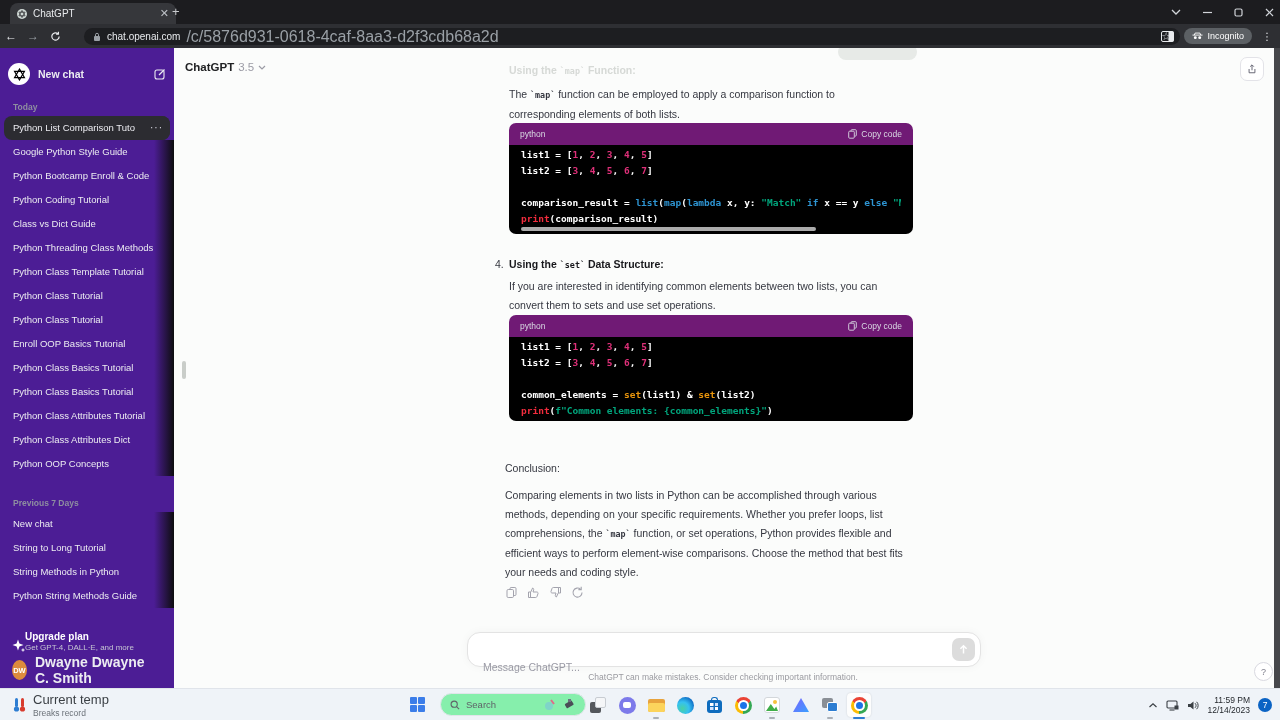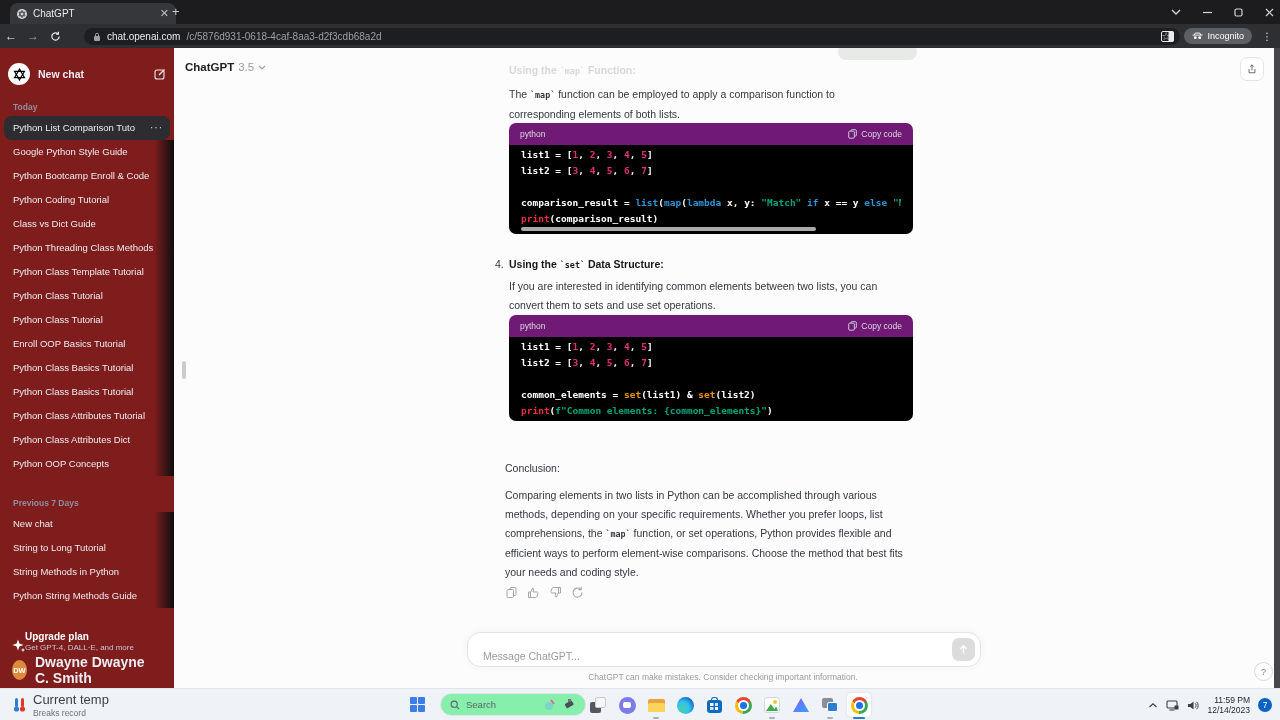--- a/index.html
+++ b/index.html
@@ -14,28 +14,28 @@
   .tab-title{color:#e8eaed;font-size:10px;flex:1;}
   .tab-close{color:#bdc1c6;font-size:11px;line-height:11px;cursor:default}
   .newtab{position:absolute;left:172px;top:4px;color:#c8cacd;font-size:13px;}
   .win-controls{position:absolute;right:6px;top:0;height:24px;display:flex;align-items:center;gap:22px;color:#d2d5da;}
   .toolbar{position:absolute;left:0;top:24px;right:0;height:24px;background:#2e2f33;display:flex;align-items:center;}
   .nav-ic{color:#e8eaed;font-size:12px;width:22px;text-align:center;}
   .nav-ic.dim{color:#9aa0a6}
   .urlbar{position:absolute;left:84px;top:4px;height:17px;width:1078px;background:#1d1e21;border-radius:9px;
     display:flex;align-items:center;padding:0 9px;gap:6px;}
   .url-host{color:#e8eaed;font-size:10px;}
-  .url-path{color:#9aa0a6;font-size:10px;flex:1;white-space:nowrap;overflow:hidden;}
+  .url-path{color:#9aa0a6;font-size:16px;flex:1;white-space:nowrap;overflow:hidden;}
   .url-star{color:#c4c7cc;font-size:11px;}
   .tb-right{position:absolute;right:8px;top:0;height:24px;display:flex;align-items:center;gap:10px;}
   .incog-badge{display:flex;align-items:center;gap:4px;background:#5c6064;border-radius:9px;height:16px;padding:0 8px;color:#fff;font-size:9px;}
   .menu-dots{color:#e8eaed;font-size:10px;letter-spacing:0;}
 
   
-  .sidebar{position:absolute;left:0;top:48px;width:174px;height:640px;background:#7f1d1d;color:#ececf1;overflow:hidden;}
+  .sidebar{position:absolute;left:0;top:48px;width:174px;height:640px;background:#4c1d95;color:#ececf1;overflow:hidden;}
   .newchat-row{position:absolute;left:8px;right:8px;top:10px;height:32px;display:flex;align-items:center;gap:8px;border-radius:8px;}
   .oa-circle{width:22px;height:22px;border-radius:50%;background:#fff;display:flex;align-items:center;justify-content:center;}
   .newchat-label{font-size:10.5px;font-weight:700;flex:1;}
   .sb-sections{position:absolute;left:0;right:0;top:48px;}
   .sb-label{padding:6px 13px 2px;font-size:8.5px;font-weight:700;color:#8e8ea0;height:12px;}
   .sb-sec2{margin-top:16px;}
   .sb-item{position:relative;height:24px;line-height:24px;padding:0 13px;font-size:9.5px;color:#ececf1;
     white-space:nowrap;overflow:hidden;}
   .sb-item::after{content:"";position:absolute;right:0;top:0;bottom:0;width:20px;
     background:linear-gradient(to right,rgba(13,13,14,0),#0d0d0e);}
@@ -80,21 +80,21 @@
     font-family:"DejaVu Sans Mono",monospace;font-size:9.5px;font-weight:700;color:#fff;}
   .tk-pl{color:#ffffff}.tk-kw{color:var(--c-kw,#2e95d3)}.tk-num{color:var(--c-num,#df3079)}
   .tk-str{color:var(--c-str,#00a67d)}.tk-bi{color:var(--c-bi,#e9950c)}.tk-fn{color:var(--c-fn,#f22c3d)}
   .cb-scrollbar{position:absolute;left:12px;bottom:3px;width:295px;height:4px;background:#ababab;border-radius:2px;}
 
   .actions-row{position:absolute;left:331px;top:538px;display:flex;gap:9px;}
   .act-ic{width:13px;height:13px;}
 
   .composer{position:absolute;left:293px;top:584px;width:512px;height:33px;background:#fff;border:1px solid #e3e3e3;
     border-radius:13px;box-shadow:0 0 10px rgba(0,0,0,0.04);}
-  .composer input{position:absolute;left:13px;top:5px;height:100%;width:440px;border:none;outline:none;
+  .composer input{position:absolute;left:13px;top:16px;height:100%;width:440px;border:none;outline:none;
     font-family:"Liberation Sans",sans-serif;font-size:10.5px;color:#353740;background:transparent;}
   .composer input::placeholder{color:#9a9aa5;}
   .send-btn{position:absolute;right:5px;top:5px;width:23px;height:23px;border-radius:7px;background:#dcdcdc;border:none;
     display:flex;align-items:center;justify-content:center;}
   .disclaimer{position:absolute;left:293px;top:624px;width:512px;text-align:center;font-size:8.5px;color:#9a9aa0;}
   .help-circle{position:absolute;left:1080px;top:614px;width:17px;height:17px;border-radius:50%;border:1px solid #d9d9e0;
     background:#fff;color:#7d7d8a;font-size:9px;display:flex;align-items:center;justify-content:center;}
   .toggle-handle{position:absolute;left:8px;top:313px;width:4px;height:18px;border-radius:2px;background:#c9cdc9;}
 
   

